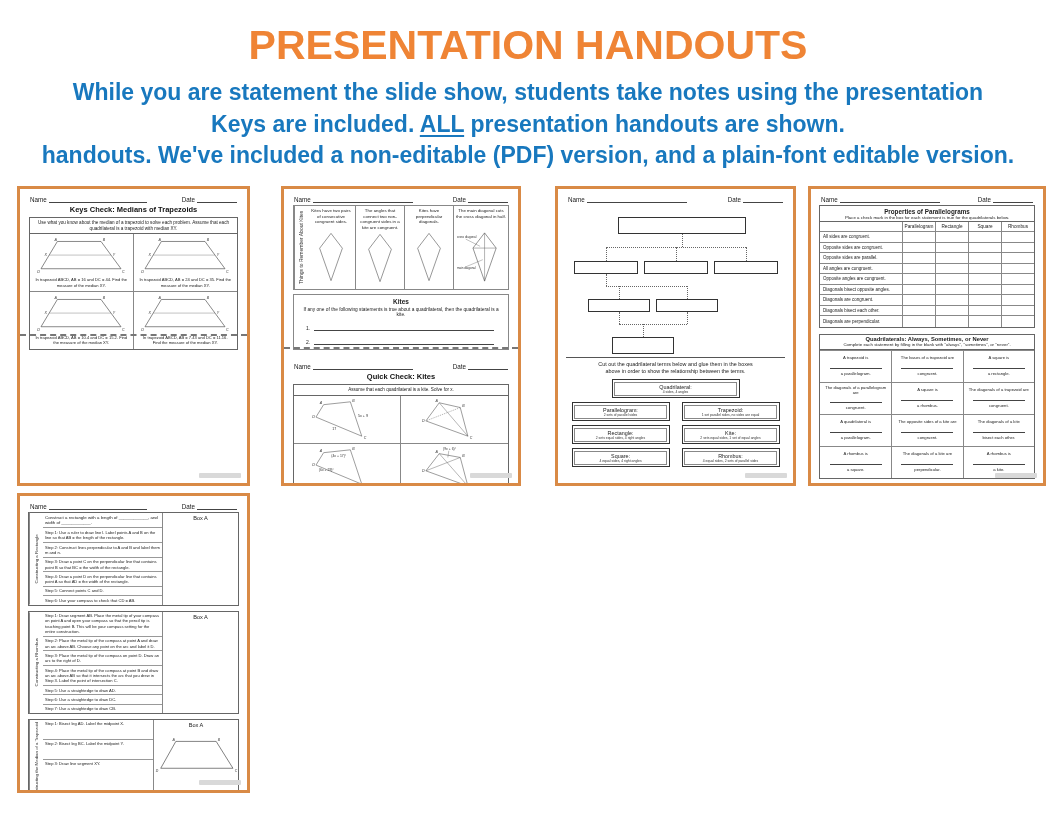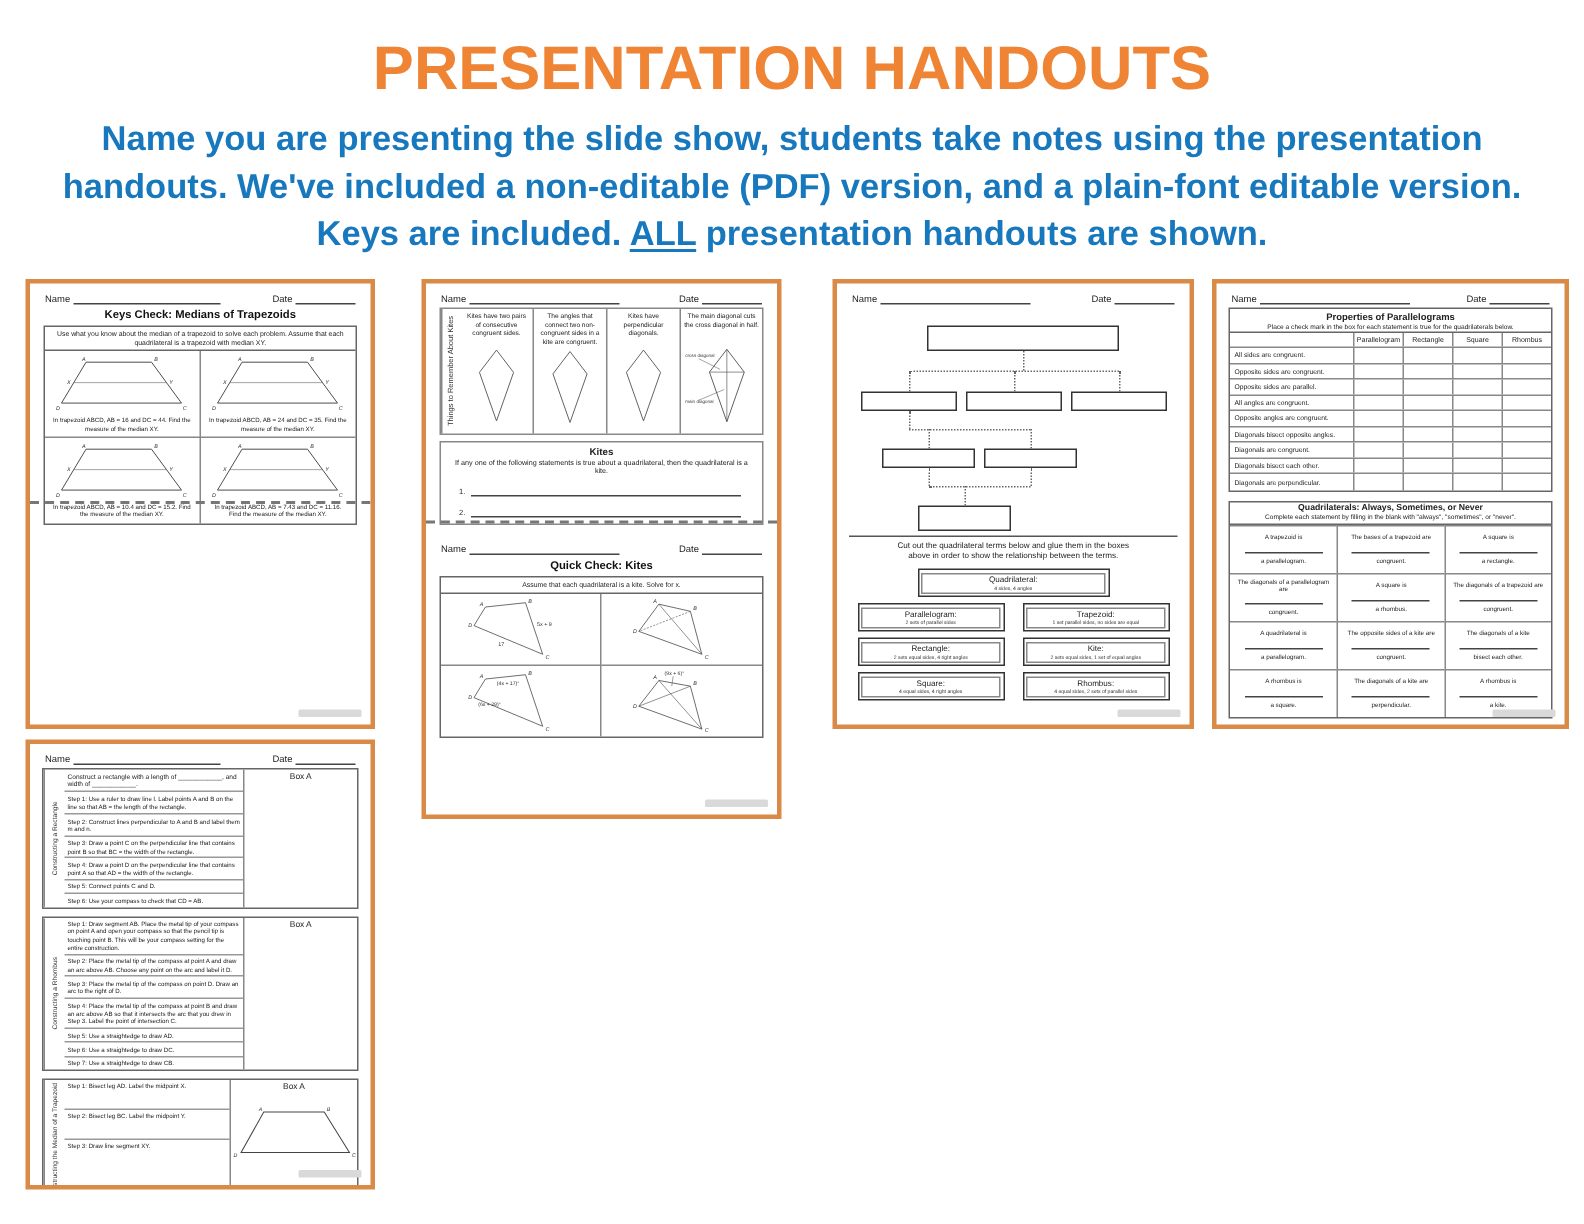--- a/index.html
+++ b/index.html
@@ -79,23 +79,23 @@
   .step:last-child { border-bottom:none; }
   .boxcol { flex:1; display:flex; flex-direction:column; align-items:center; padding-top:2px; }
   .boxa { font-size:5.6px; }
   .s3 .step { min-height:20px; }
 </style>
 </head>
 <body>
 
 <div class="page-title">PRESENTATION HANDOUTS</div>
 <div class="intro">
-  <div>Name you are presenting the slide show, students take notes using the presentation</div>
+  <div>While you are statement the slide show, students take notes using the presentation</div>
+  <div><span>Keys are included. </span><span class="ul">ALL</span><span> presentation handouts are shown.</span></div>
   <div>handouts. We've included a non-editable (PDF) version, and a plain-font editable version.</div>
-  <div><span>Keys are included. </span><span class="ul">ALL</span><span> presentation handouts are shown.</span></div>
 </div>
 
 <div class="card" style="left:17px; top:186px; width:233px; height:300px;">
   <div class="nd">
     <span class="grp">
         <span>Name</span>
         <span class="blank" style="width:98px"></span>
       </span>
     <span class="grp">
         <span>Date</span>
@@ -161,21 +161,21 @@
           <text x="95" y="41" font-size="4" font-style="italic" fill="#333">C</text>
         </svg>
         <div class="prob">In trapezoid ABCD, AB = 7.43 and DC = 11.16. Find the measure of the median XY.</div>
       </div>
     </div>
   </div>
   <div class="cutline" style="top:145px"></div>
   <div class="wm"></div>
 </div>
 
-<div class="card" style="left:281px; top:186px; width:240px; height:360px;">
+<div class="card" style="left:281px; top:186px; width:240px; height:300px;">
   <div class="nd">
     <span class="grp">
         <span>Name</span>
         <span class="blank" style="width:100px"></span>
       </span>
     <span class="grp">
         <span>Date</span>
         <span class="blank" style="width:40px"></span>
       </span>
   </div>

